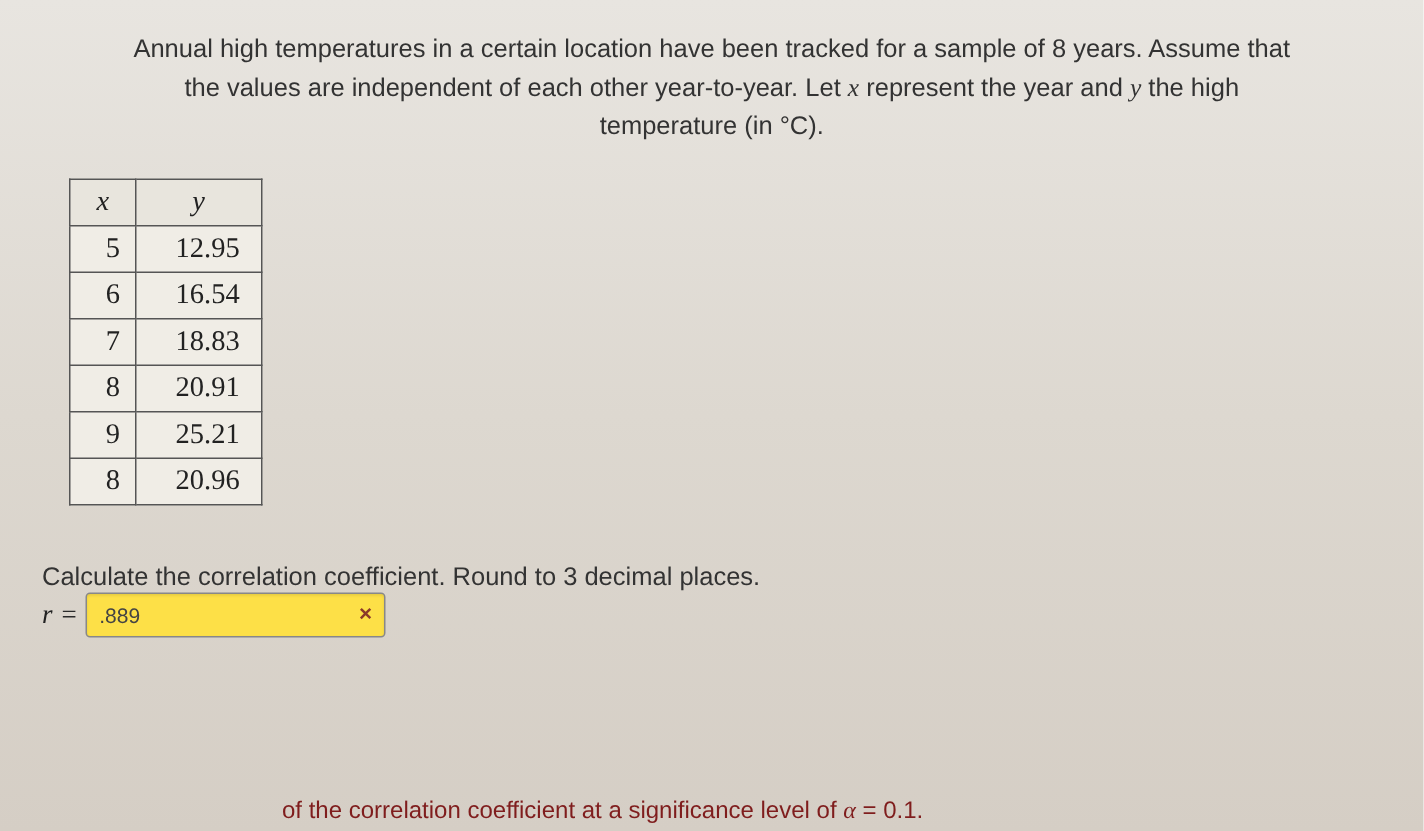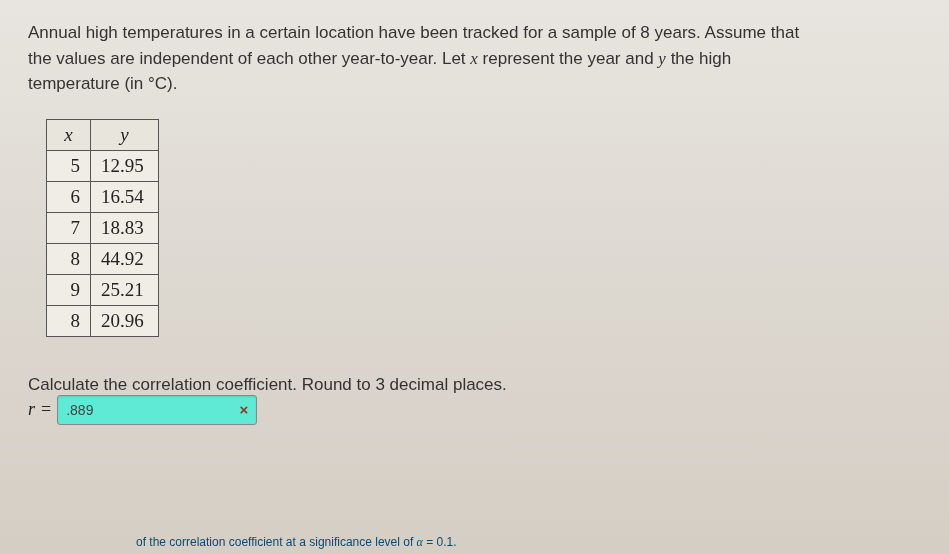--- a/index.html
+++ b/index.html
@@ -15,20 +15,21 @@
       padding: 20px 28px;
       color: #2a2a2a;
       position: relative;
       overflow: hidden;
     }
     .prompt {
       font-size: 17px;
       line-height: 1.5;
       color: #333;
       margin-bottom: 22px;
+      text-align: center;
     }
     .math-var {
       font-family: 'Times New Roman', serif;
       font-style: italic;
     }
     table.data {
       border-collapse: collapse;
       margin-left: 18px;
       margin-bottom: 38px;
       background: #f0ede6;
@@ -46,21 +47,21 @@
       font-style: italic;
       font-weight: normal;
       background: #e8e5dd;
     }
     table.data td.x {
       text-align: right;
       padding-right: 10px;
     }
     table.data td.y {
       text-align: right;
-      padding-left: 10px;
+      padding-left: 26px;
       padding-right: 14px;
       margin-left: 17px;
     }
     .instruction {
       font-size: 17px;
       color: #333;
       margin-bottom: 0;
     }
     .answer-row {
       display: flex;
@@ -76,44 +77,44 @@
     }
     .eq {
       font-family: 'Times New Roman', serif;
       font-size: 18px;
     }
     .answer-box {
       display: flex;
       align-items: center;
       border: 1px solid #888;
       border-radius: 3px;
-      background: #5eead4;
+      background: #fde047;
       height: 30px;
       min-width: 200px;
       padding: 0 8px;
       justify-content: space-between;
       box-shadow: inset 0 1px 2px rgba(0,0,0,0.1);
     }
     .answer-value {
       font-family: Arial, sans-serif;
       font-size: 14px;
       color: #444;
     }
     .mark {
       font-weight: bold;
       font-size: 15px;
       color: #8b3a2a;
     }
     .partial {
       position: absolute;
       bottom: 4px;
-      left: 28px;
+      left: 44px;
       right: 28px;
-      font-size: 12px;
-      color: #0c4a6e;
+      font-size: 16px;
+      color: #7f1d1d;
       white-space: nowrap;
       overflow: hidden;
     }
   </style>
 </head>
 <body>
 
 <div class="prompt">
   <span>Annual high temperatures in a certain location have been tracked for a sample of 8 years. Assume that</span><br>
   <span>the values are independent of each other year-to-year. Let </span><span class="math-var">x</span><span> represent the year and </span><span class="math-var">y</span><span> the high</span><br>
@@ -135,21 +136,21 @@
     <tr>
         <td class="x">6</td>
         <td class="y">16.54</td>
       </tr>
     <tr>
         <td class="x">7</td>
         <td class="y">18.83</td>
       </tr>
     <tr>
         <td class="x">8</td>
-        <td class="y">44.92</td>
+        <td class="y">20.91</td>
       </tr>
     <tr>
         <td class="x">9</td>
         <td class="y">25.21</td>
       </tr>
     <tr>
         <td class="x">8</td>
         <td class="y">20.96</td>
       </tr>
   </tbody>

